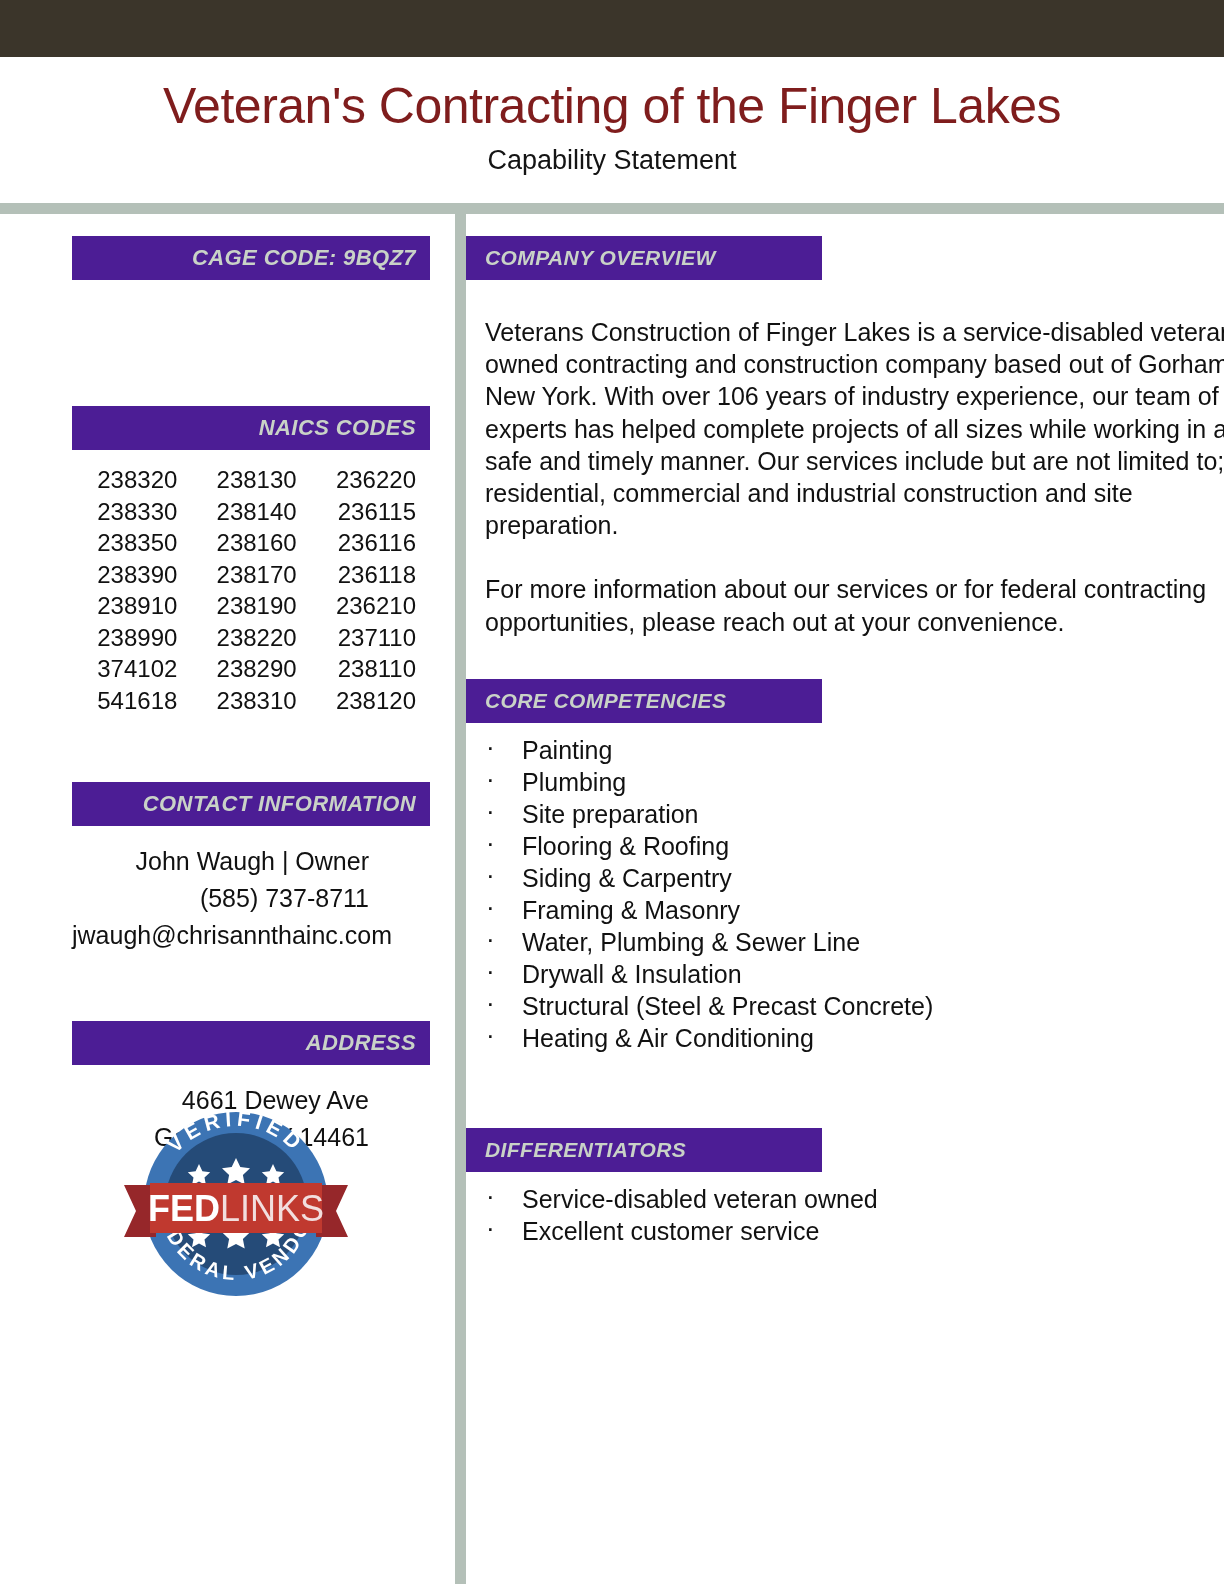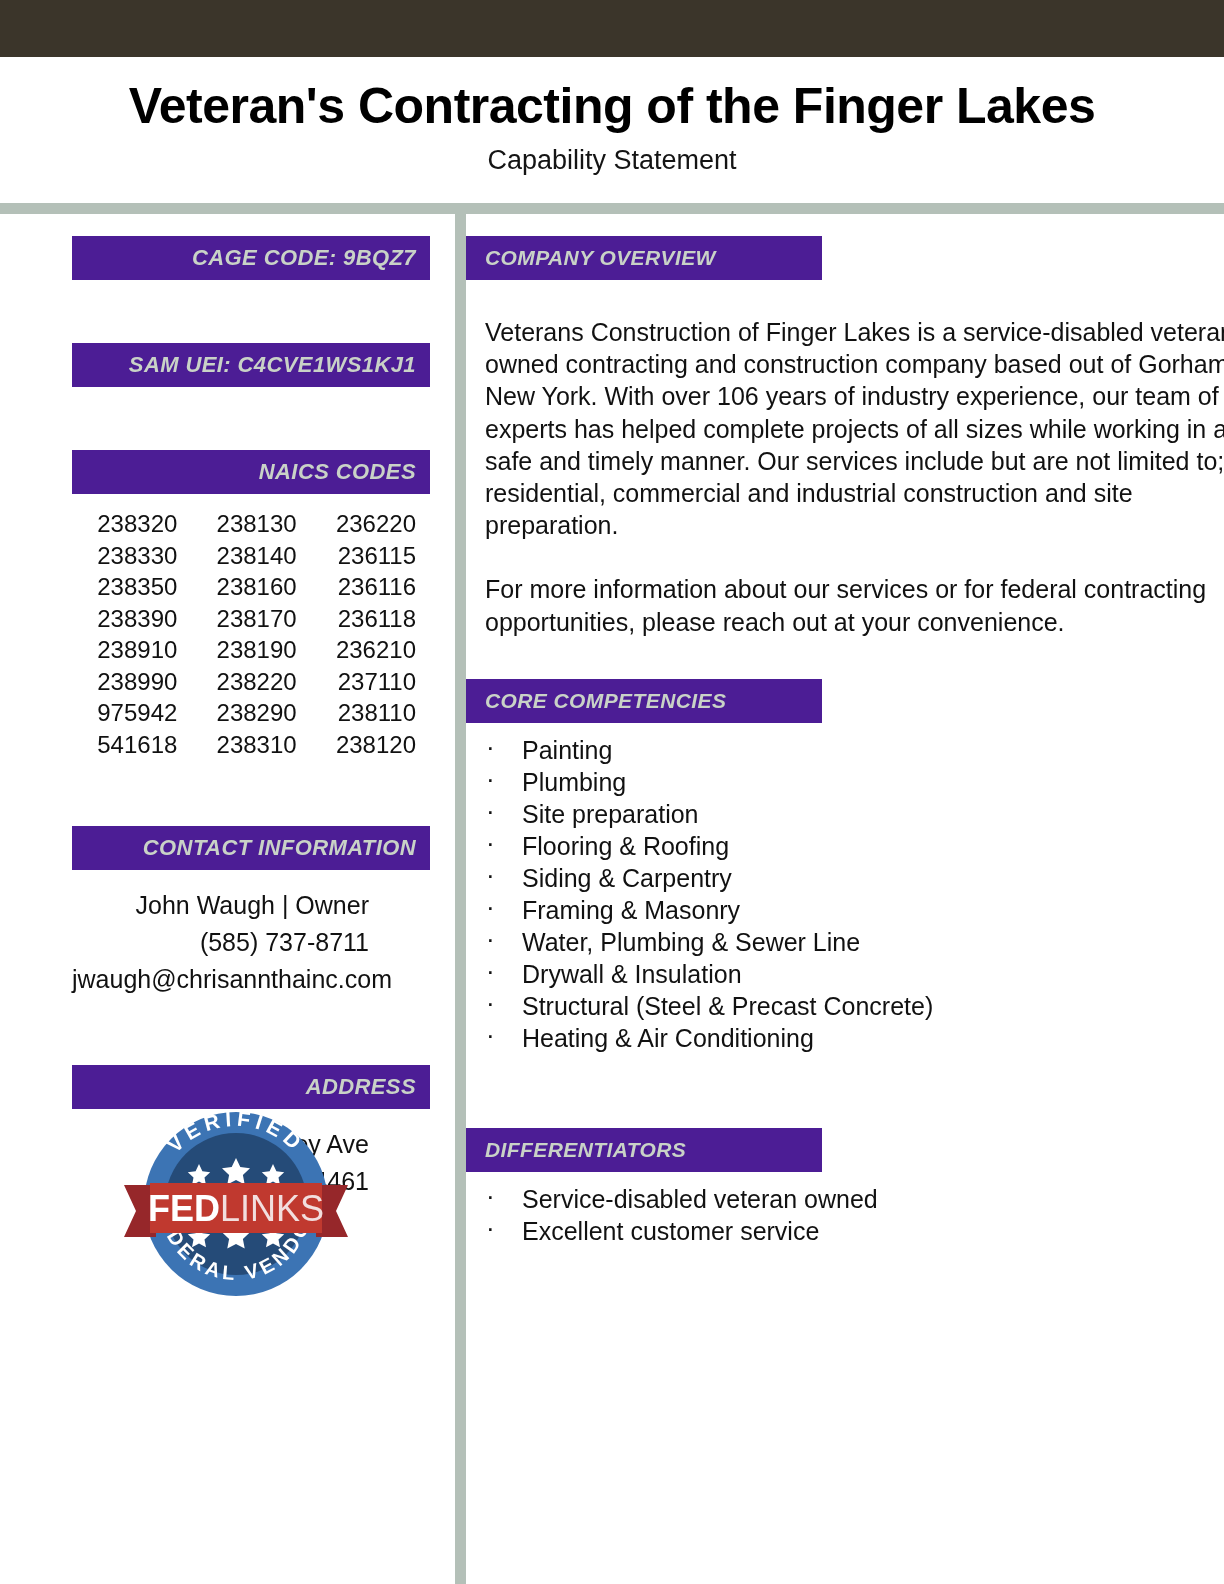--- a/index.html
+++ b/index.html
@@ -27,25 +27,25 @@
 
   
   .title-block {
     position: absolute;
     top: 57px; left: 0;
     width: 1224px;
     text-align: center;
   }
   .doc-title {
     font-size: 50px;
-    font-weight: 700;
+    font-weight: 400;
     letter-spacing: -0.5px;
     margin: 23px 0 0 0;
     line-height: 1.06;
-    color: #000000;
+    color: #7f1d1d;
   }
   .doc-subtitle {
     font-size: 27px;
     font-weight: 400;
     margin: 12px 0 0 0;
     color: #141414;
   }
 
   
   .divider-h {
@@ -189,21 +189,20 @@
 
 <div class="divider-h"></div>
 <div class="divider-v"></div>
 
 <div class="col-left">
 
   <div style="height:22px"></div>
   <div class="bar bar-left">CAGE CODE: 9BQZ7</div>
 
   <div style="height:63px"></div>
-  <div class="bar bar-left">SAM UEI: C4CVE1WS1KJ1</div>
 
   <div style="height:63px"></div>
   <div class="bar bar-left">NAICS CODES</div>
 
   <div class="naics-grid">
     <div class="naics-cell">238320</div>
     <div class="naics-cell">238130</div>
     <div class="naics-cell">236220</div>
     <div class="naics-cell">238330</div>
     <div class="naics-cell">238140</div>
@@ -213,21 +212,21 @@
     <div class="naics-cell">236116</div>
     <div class="naics-cell">238390</div>
     <div class="naics-cell">238170</div>
     <div class="naics-cell">236118</div>
     <div class="naics-cell">238910</div>
     <div class="naics-cell">238190</div>
     <div class="naics-cell">236210</div>
     <div class="naics-cell">238990</div>
     <div class="naics-cell">238220</div>
     <div class="naics-cell">237110</div>
-    <div class="naics-cell">975942</div>
+    <div class="naics-cell">374102</div>
     <div class="naics-cell">238290</div>
     <div class="naics-cell">238110</div>
     <div class="naics-cell">541618</div>
     <div class="naics-cell">238310</div>
     <div class="naics-cell">238120</div>
   </div>
 
   <div style="height:66px"></div>
   <div class="bar bar-left">CONTACT INFORMATION</div>
   <div class="left-text first">John Waugh | Owner</div>

